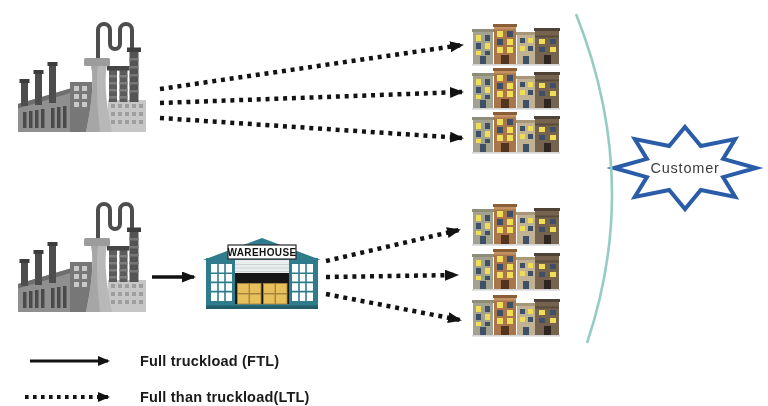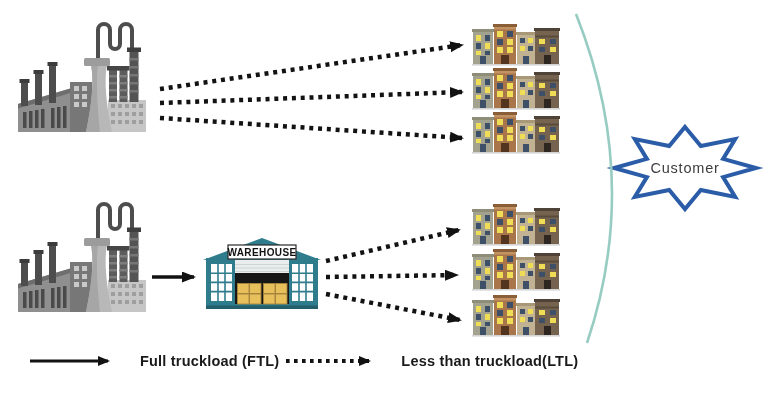--- a/index.html
+++ b/index.html
@@ -2,21 +2,21 @@
 <html><head>
 <meta charset="utf-8">
 <style>
   html,body{margin:0;padding:0;background:#fff;}
   .canvas{
     position:relative;width:768px;height:406px;background:#fff;overflow:hidden;
     font-family:"Liberation Sans",sans-serif;
   }
   .abs{position:absolute;}
   .overlay{left:0;top:0;width:768px;height:406px;pointer-events:none;}
-  .legend{left:22px;top:351px;display:flex;gap:4px;}
+  .legend{left:22px;top:351px;display:flex;flex-direction:column;gap:17px;}
   .legend-row{display:flex;align-items:center;height:19px;}
   .legend-label{
     margin-left:18px;font-size:14.5px;font-weight:bold;color:#1a1a1a;
     letter-spacing:0.2px;white-space:nowrap;
   }
   .sign-text{font-family:"Liberation Sans",sans-serif;font-weight:bold;}
   .customer-text{font-family:"Liberation Sans",sans-serif;}
   svg{display:block;}
 </style>
 </head>
@@ -274,17 +274,17 @@
     </div>
     <div class="legend-row">
       <svg width="100" height="14" viewBox="0 0 100 14">
         <defs>
           <marker id="ah-l2" markerUnits="userSpaceOnUse" markerWidth="13" markerHeight="11" refX="10" refY="5" orient="auto">
             <polygon points="0,0 12,5 0,10" fill="#121212"></polygon>
           </marker>
         </defs>
         <line x1="3" y1="7" x2="86" y2="7" stroke="#121212" stroke-width="4" stroke-dasharray="3.6 4.4" marker-end="url(#ah-l2)"></line>
       </svg>
-      <span class="legend-label">Less than truckload(LTL)</span>
+      <span class="legend-label">Full than truckload(LTL)</span>
     </div>
   </div>
 
 </div>
 
 </body></html>

